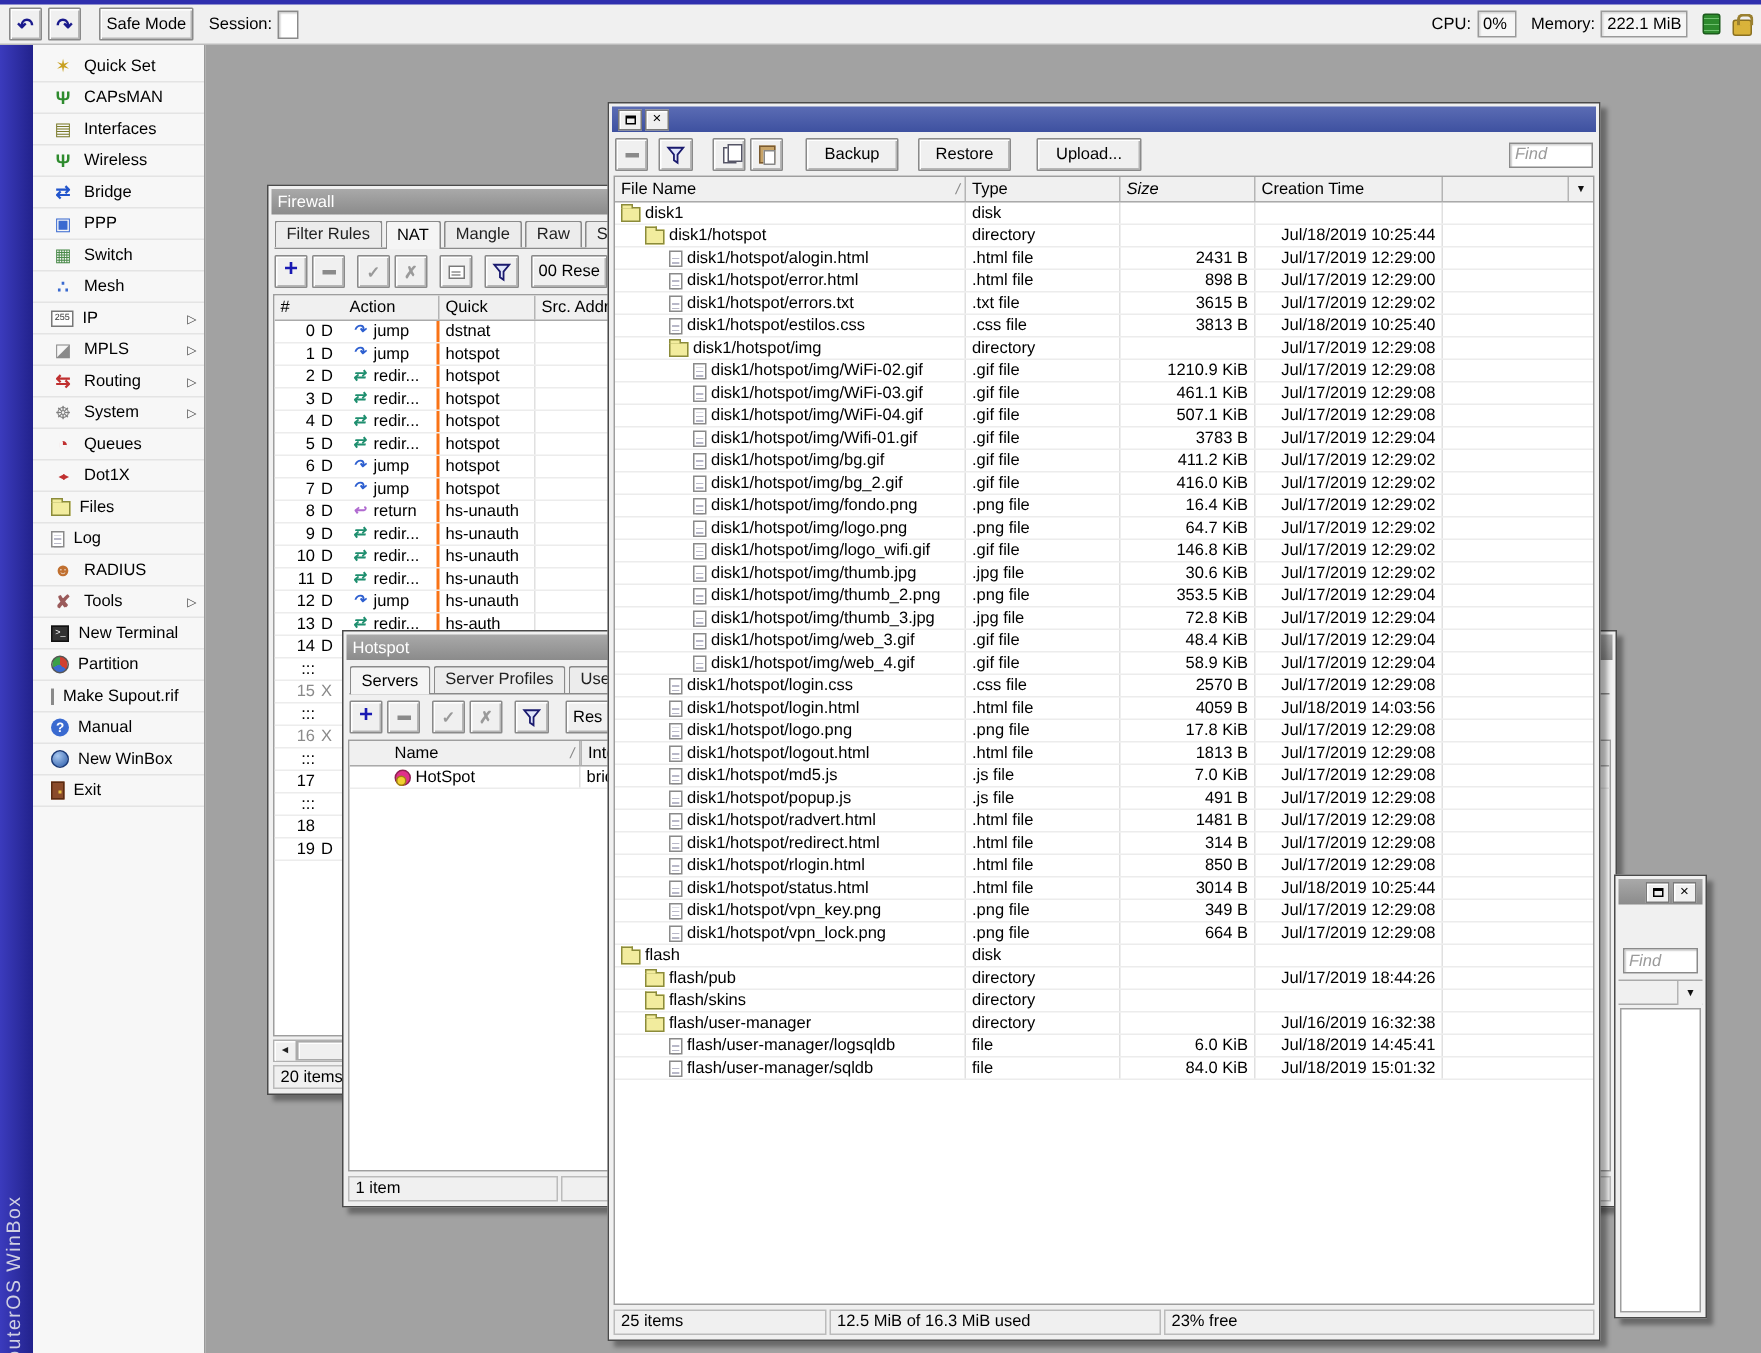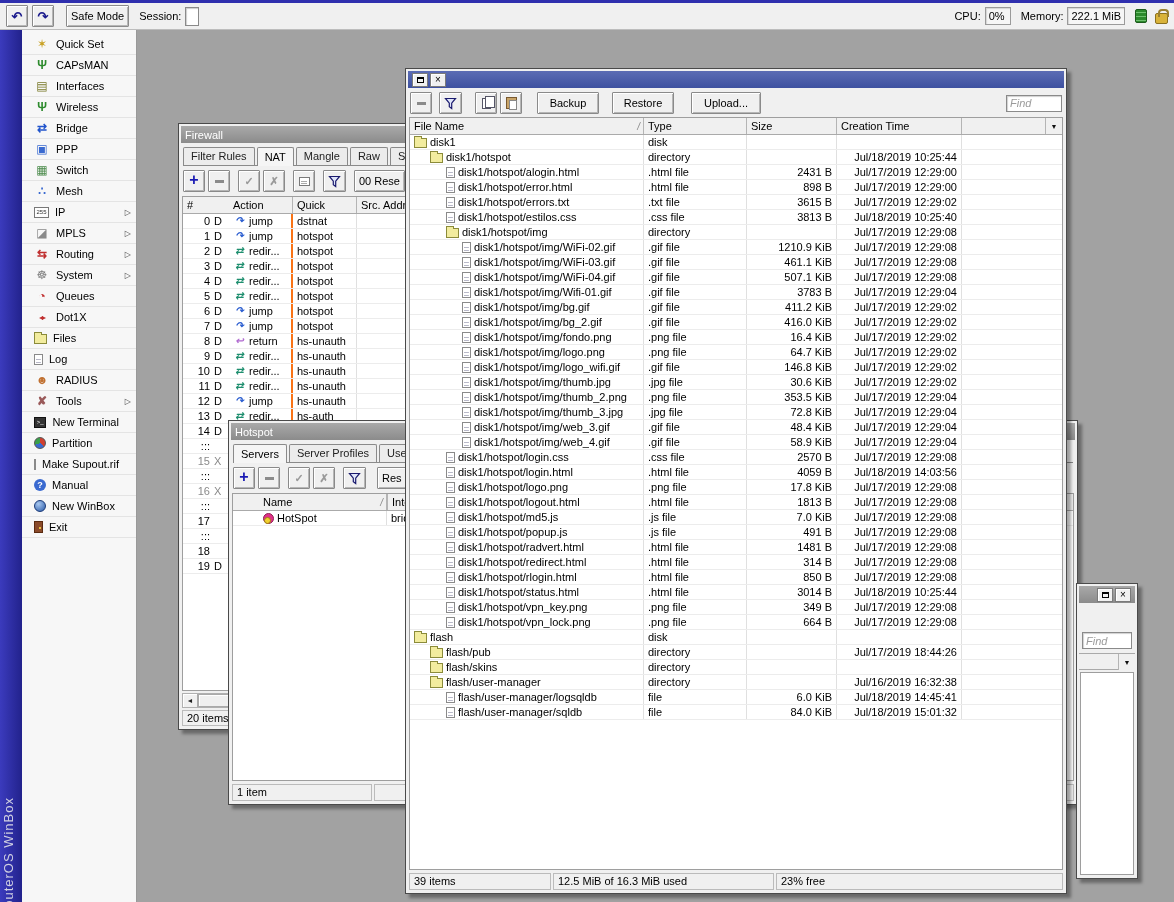--- a/index.html
+++ b/index.html
@@ -780,21 +780,21 @@
     <button class="tbtn" style="margin-left:12px;min-width:62px;">Backup</button>
     <button class="tbtn" style="margin-left:10px;min-width:62px;">Restore</button>
     <button class="tbtn" style="margin-left:14px;min-width:70px;">Upload...</button>
     <div class="spacer"></div>
     <input class="find-input" placeholder="Find" style="">
   </div>
   <div id="fl-body">
     <div class="grid-head">
       <div class="gh-cell fl-name"><span>File Name</span><span class="sort-mark">/</span></div>
       <div class="gh-cell fl-type">Type</div>
-      <div class="gh-cell fl-size" style="justify-content:flex-start;">Size</div>
+      <div class="gh-cell fl-size" style="justify-content:flex-start;font-style:italic;">Size</div>
       <div class="gh-cell fl-time" style="justify-content:flex-start;">Creation Time</div>
       <div class="gh-cell fl-rest"></div>
       <span class="col-drop"></span>
     </div>
     <div>
 
         <div class="lrow">
           <span class="lcell fl-name" data-depth="0">
             <span class="row-icon icon-folder"></span>
             <span>disk1</span>
@@ -1218,17 +1218,17 @@
             <span>flash/user-manager/sqldb</span>
           </span>
           <span class="lcell fl-type">file</span>
           <span class="lcell fl-size">84.0 KiB</span>
           <span class="lcell fl-time">Jul/18/2019 15:01:32</span>
           <span class="lcell fl-rest"></span>
         </div>
       </div>
   </div>
   <div class="status-bar">
-    <span class="status-cell" style="width:142px;">39 items</span>
+    <span class="status-cell" style="width:142px;">25 items</span>
     <span class="status-cell" style="width:221px;">12.5 MiB of 16.3 MiB used</span>
     <span class="status-cell" style="flex:1;">23% free</span>
   </div>
 </div>
 
 </body></html>

